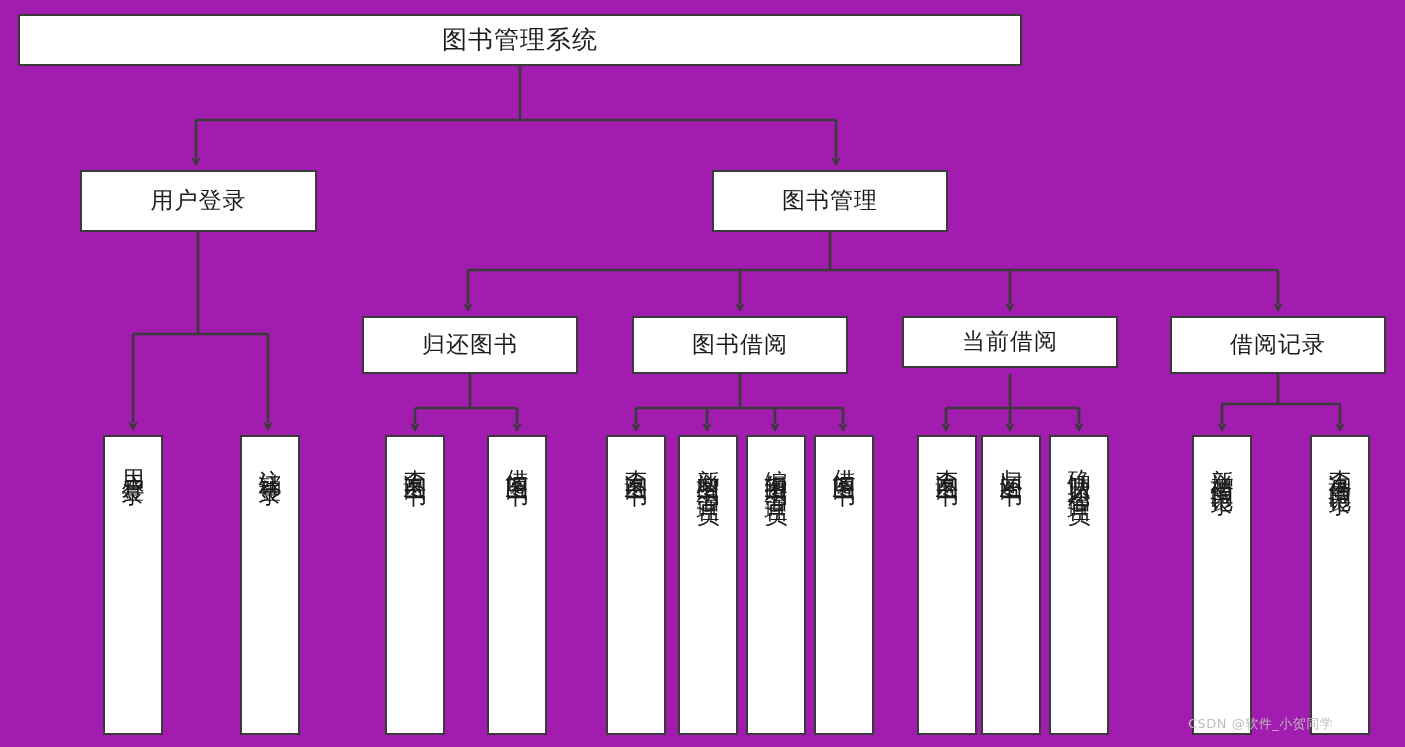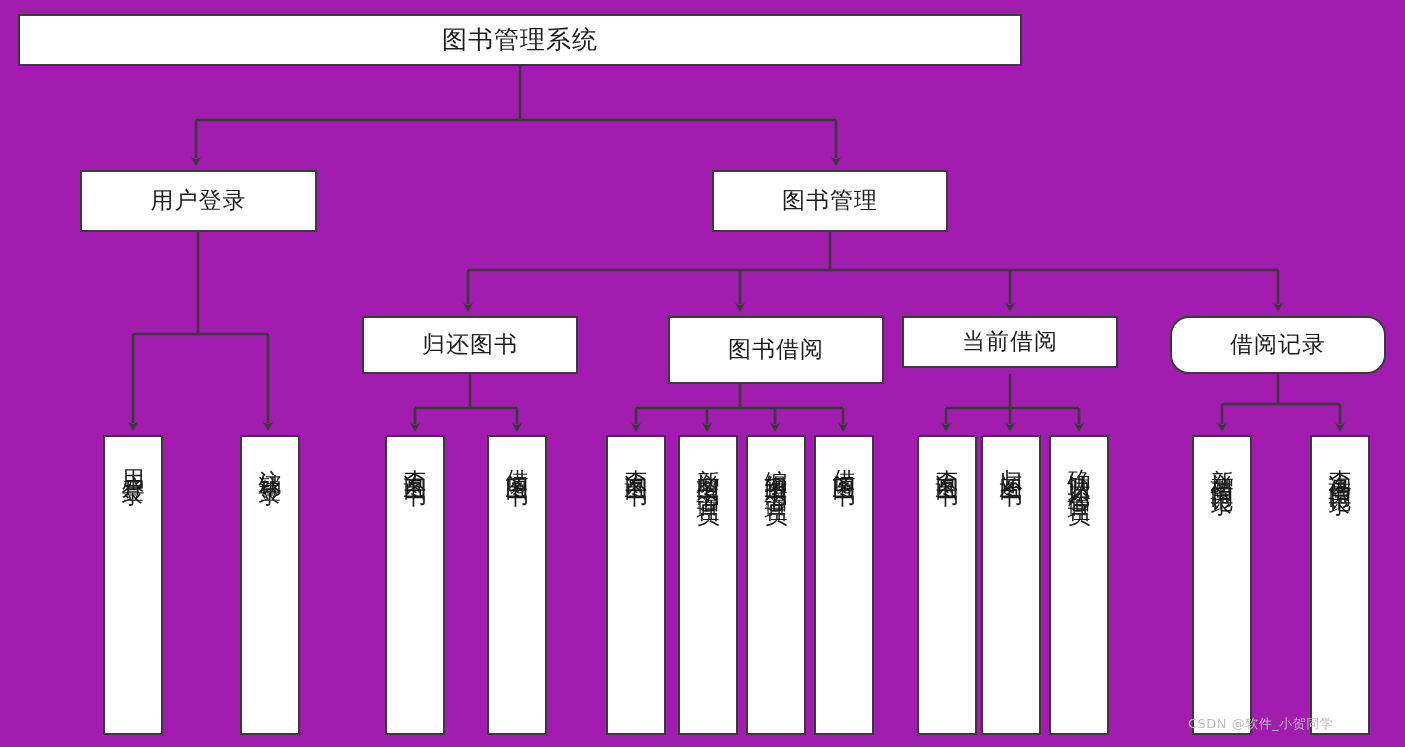--- a/index.html
+++ b/index.html
@@ -119,23 +119,23 @@
       <path d="M1340,404 L1340,424" marker-end="url(#arrow)"></path>
     </g>
   </svg>
 
   <div class="node horiz root" style="left:18px; top:14px; width:1004px; height:52px;">图书管理系统</div>
 
   <div class="node horiz" style="left:80px; top:170px; width:237px; height:62px;">用户登录</div>
   <div class="node horiz" style="left:712px; top:170px; width:236px; height:62px;">图书管理</div>
 
   <div class="node horiz" style="left:362px; top:316px; width:216px; height:58px;">归还图书</div>
-  <div class="node horiz" style="left:632px; top:316px; width:216px; height:68px;margin-left:36px;">图书借阅</div>
+  <div class="node horiz" style="left:632px; top:316px; width:216px; height:58px;">图书借阅</div>
   <div class="node horiz" style="left:902px; top:316px; width:216px; height:52px;">当前借阅</div>
-  <div class="node horiz" style="left:1170px; top:316px; width:216px; height:58px;border-radius:19px;">借阅记录</div>
+  <div class="node horiz" style="left:1170px; top:316px; width:216px; height:58px;">借阅记录</div>
 
   <div class="node vert" style="left:103px; top:435px; width:60px; height:300px;">
     <span class="vlabel">用户登录</span>
   </div>
   <div class="node vert" style="left:240px; top:435px; width:60px; height:300px;">
     <span class="vlabel">注销登录</span>
   </div>
 
   <div class="node vert" style="left:385px; top:435px; width:60px; height:300px;">
     <span class="vlabel">查询图书</span>

